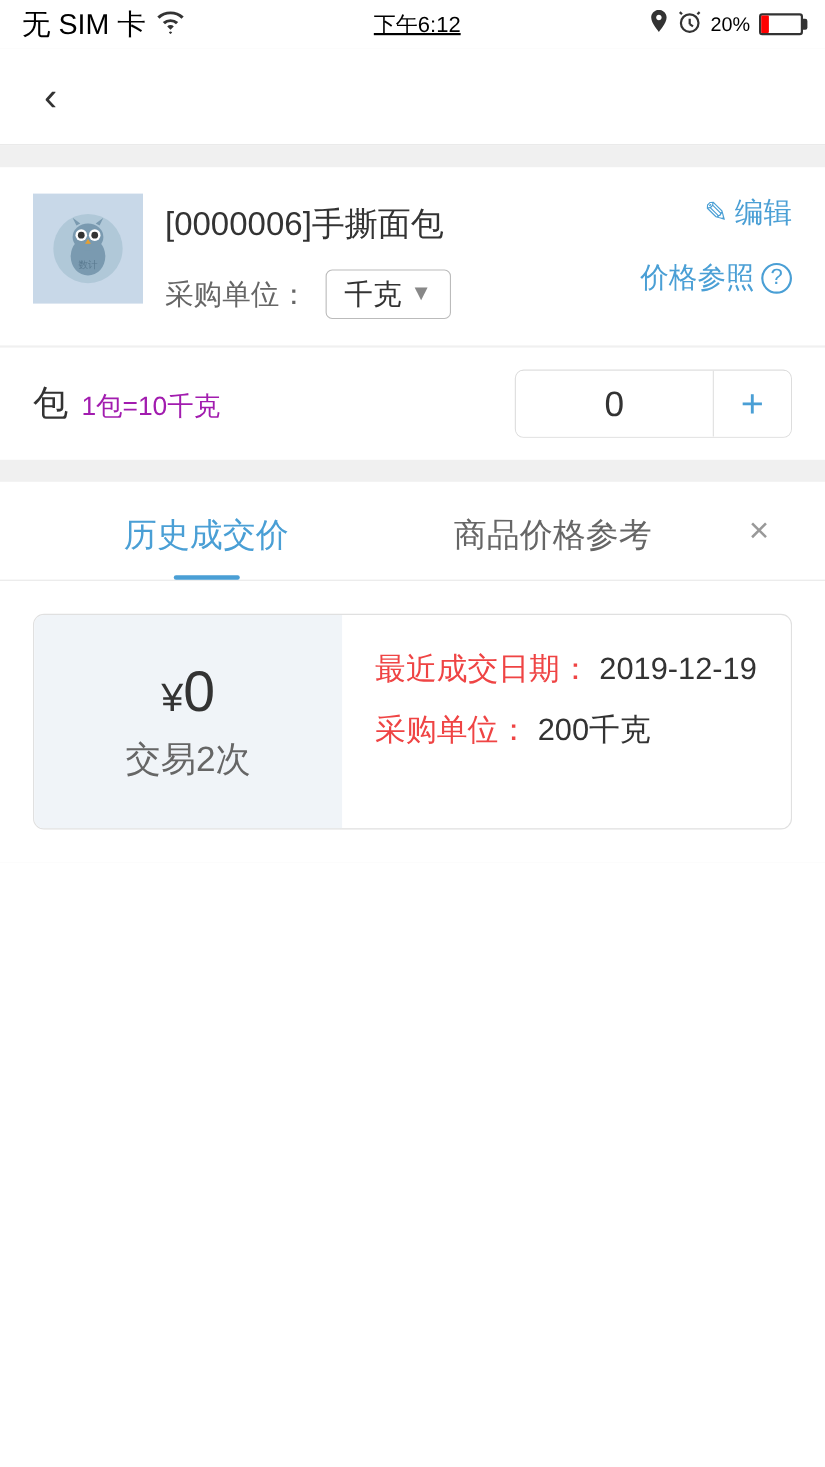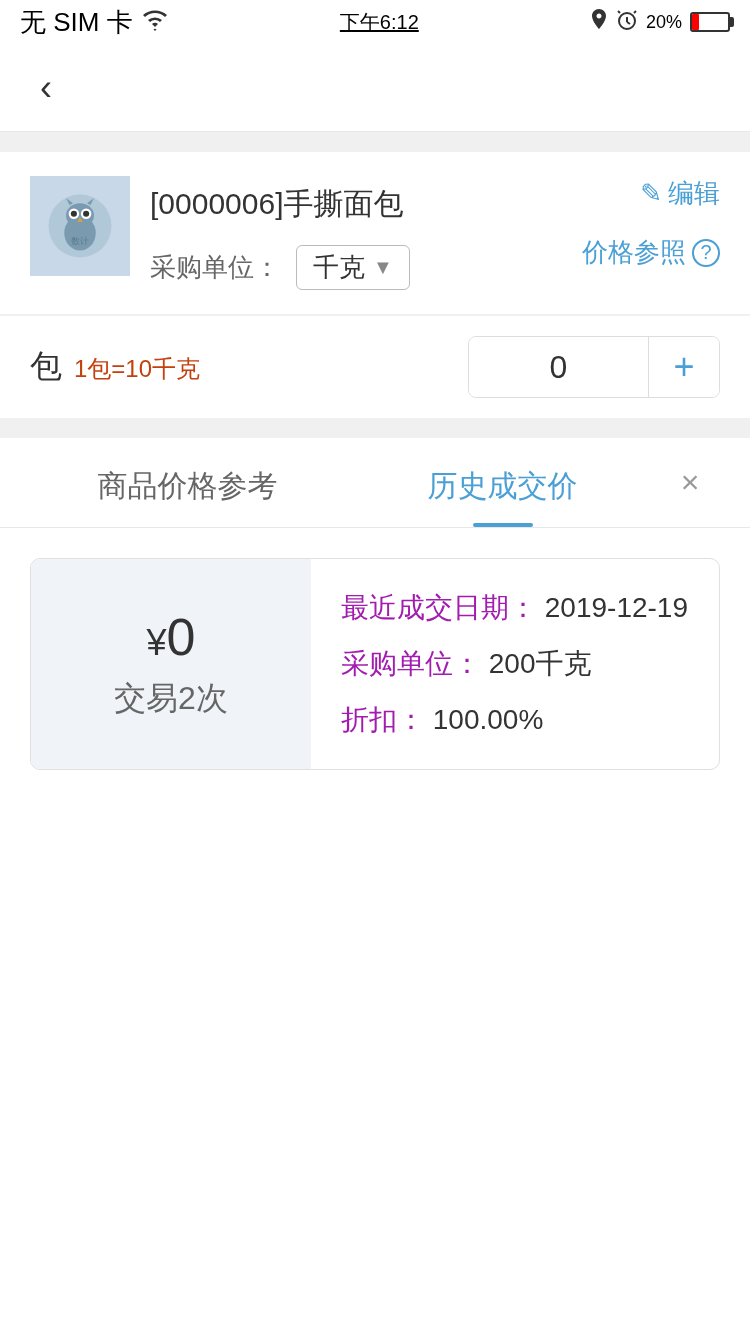--- a/index.html
+++ b/index.html
@@ -196,21 +196,21 @@
       align-items: baseline;
       gap: 12px;
     }
     .quantity-label .unit-main {
       font-size: 32px;
       color: #333;
       font-weight: 500;
     }
     .quantity-label .unit-sub {
       font-size: 24px;
-      color: #c2410c;
+      color: #a21caf;
     }
     .quantity-controls {
       display: flex;
       align-items: center;
       border: 1px solid #ddd;
       border-radius: 8px;
       overflow: hidden;
     }
     .qty-input {
       width: 180px;
@@ -318,21 +318,21 @@
       padding: 30px 30px;
       display: flex;
       flex-direction: column;
       gap: 18px;
     }
     .detail-line {
       font-size: 28px;
       color: #333;
     }
     .detail-label {
-      color: #a21caf;
+      color: #ef4444;
     }
 
     
     .bottom-area {
       background: #fff;
       flex: 1;
       min-height: 600px;
     }
   </style>
 </head>
@@ -433,44 +433,40 @@
     <span class="unit-sub">1包=10千克</span>
   </div>
   <div class="quantity-controls">
     <input class="qty-input" type="text" value="0" style="">
     <div class="qty-plus">+</div>
   </div>
 </div>
 
 <div class="panel-container">
   <div class="tabs-row">
+    <div class="tab-item active">历史成交价</div>
     <div class="tab-item">商品价格参考</div>
-    <div class="tab-item active">历史成交价</div>
     <div class="tab-close">×</div>
   </div>
 
   <div class="history-content">
     <div class="history-card">
       <div class="history-left">
         <div class="history-price">
           <span class="currency">¥</span><span>0</span>
         </div>
         <div class="history-trades">交易2次</div>
       </div>
       <div class="history-right">
         <div class="detail-line">
           <span class="detail-label">最近成交日期：</span>
           <span>2019-12-19</span>
         </div>
         <div class="detail-line">
           <span class="detail-label">采购单位：</span>
           <span>200千克</span>
         </div>
-        <div class="detail-line">
-          <span class="detail-label">折扣：</span>
-          <span>100.00%</span>
-        </div>
       </div>
     </div>
   </div>
 </div>
 
 <div class="bottom-area"></div>
 
 </body></html>

